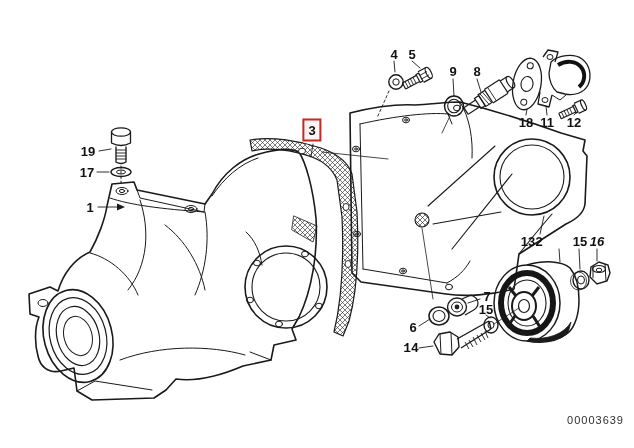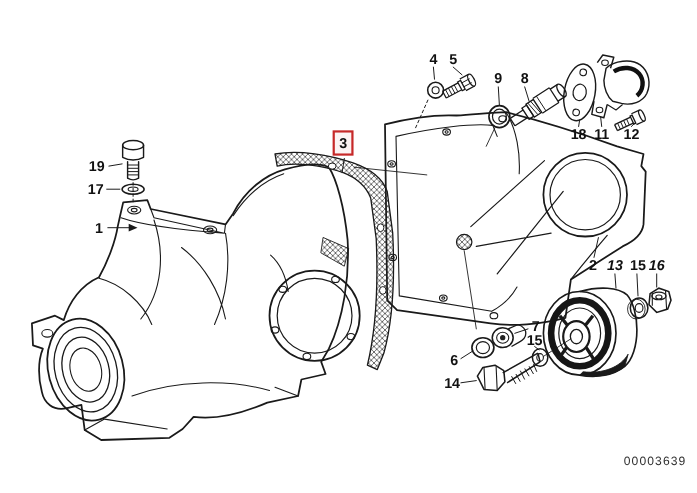--- a/index.html
+++ b/index.html
@@ -247,22 +247,22 @@
       <div class="callout highlighted" style="left: 312px; top: 130px;">3</div>
       <div class="callout" style="left: 394px; top: 54px;">4</div>
       <div class="callout" style="left: 412px; top: 54px;">5</div>
       <div class="callout" style="left: 413px; top: 327px;">6</div>
       <div class="callout" style="left: 487px; top: 296px;">7</div>
       <div class="callout" style="left: 477px; top: 71px;">8</div>
       <div class="callout" style="left: 453px; top: 71px;">9</div>
       <div class="callout" style="left: 526px; top: 122px;">18</div>
       <div class="callout" style="left: 547px; top: 122px; text-align: center;">11</div>
       <div class="callout" style="left: 574px; top: 122px;">12</div>
-      <div class="callout" style="left: 559px; top: 241px; font-style: italic;">13</div>
-      <div class="callout" style="left: 411px; top: 348px;">14</div>
+      <div class="callout" style="left: 528px; top: 241px;">13</div>
+      <div class="callout" style="left: 411px; top: 348px; font-family: Liberation Mono, monospace;">14</div>
       <div class="callout" style="left: 580px; top: 241px;">15</div>
       <div class="callout" style="left: 486px; top: 309px;">15</div>
       <div class="callout" style="left: 597px; top: 241px; font-style: italic;">16</div>
       <div class="callout" style="left: 87px; top: 172px;">17</div>
       <div class="callout" style="left: 88px; top: 151px;">19</div>
     </div>
 
   <div class="doc-number">00003639</div>
 </div>
 

